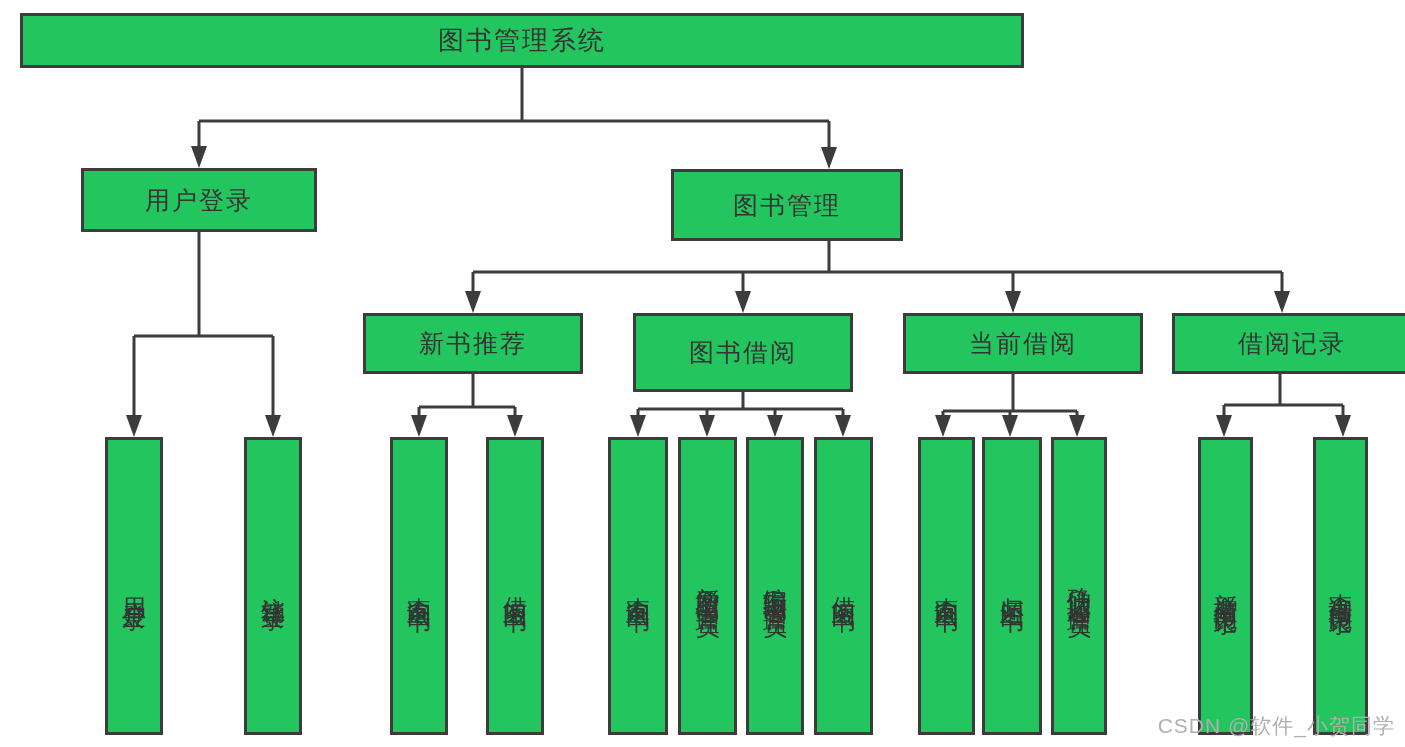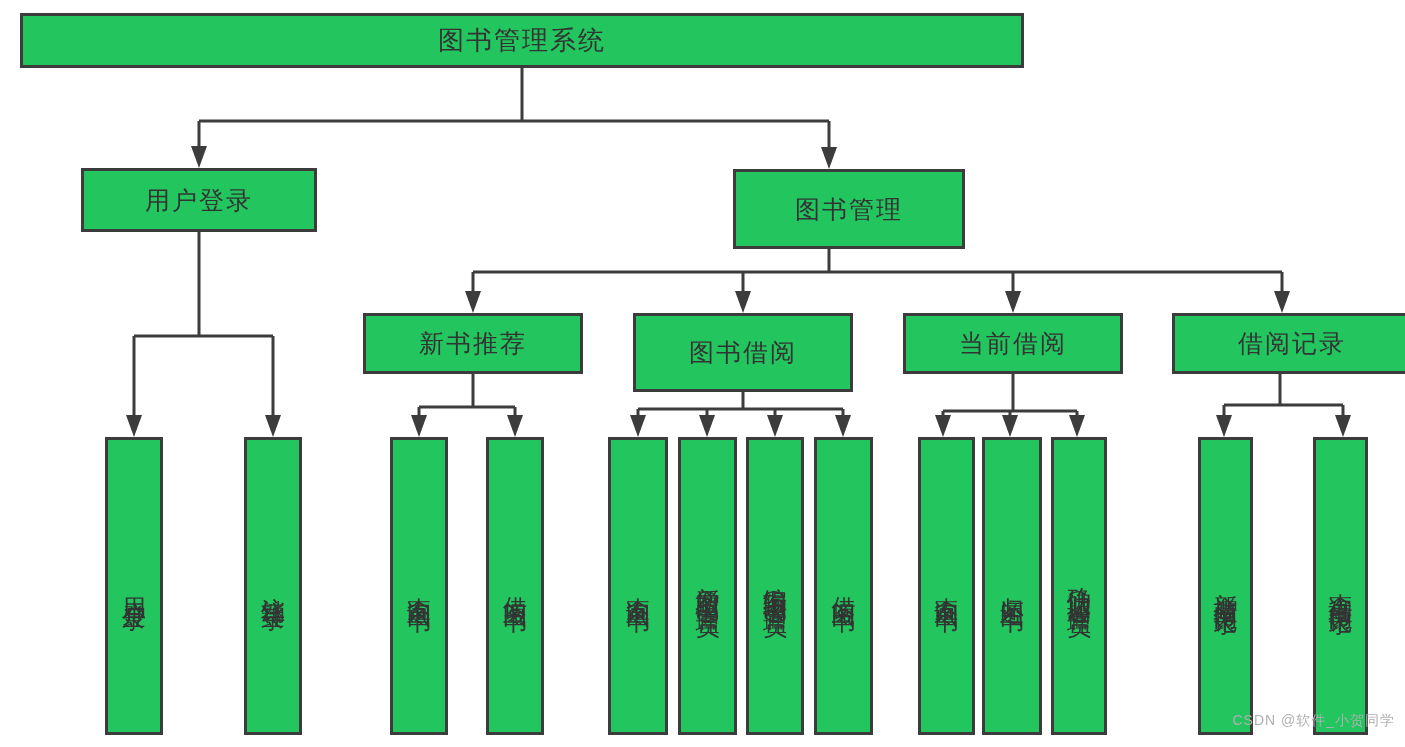--- a/index.html
+++ b/index.html
@@ -18,21 +18,21 @@
   .node .hlabel{
     font-size:25px;letter-spacing:2px;color:#333333;white-space:nowrap;
   }
   .node.root .hlabel{font-size:26px;}
   .node .vlabel{
     writing-mode:vertical-rl;text-orientation:mixed;
     font-size:24px;letter-spacing:4px;color:#333333;line-height:1;
   }
   .watermark{
     position:absolute;right:10px;top:712px;z-index:3;
-    font-size:14px;color:#b0b0b0;letter-spacing:1px;white-space:nowrap;
+    font-size:21px;color:#b0b0b0;letter-spacing:1px;white-space:nowrap;
   }
 </style>
 </head>
 <body>
 
 <div id="stage">
 
   <svg class="connectors" width="1405" height="747" viewBox="0 0 1405 747">
     <g stroke="#3c3c3c" stroke-width="3" fill="none">
 
@@ -80,31 +80,31 @@
     </g>
   </svg>
 
   <div class="node root" style="left:20px;top:13px;width:1004px;height:55px;">
     <span class="hlabel">图书管理系统</span>
   </div>
 
   <div class="node" style="left:81px;top:168px;width:236px;height:64px;">
     <span class="hlabel">用户登录</span>
   </div>
-  <div class="node" style="left:733px;top:169px;width:232px;height:80px;">
+  <div class="node" style="left:671px;top:169px;width:232px;height:72px;">
     <span class="hlabel">图书管理</span>
   </div>
 
   <div class="node" style="left:363px;top:313px;width:220px;height:61px;font-family:Liberation Mono, monospace;">
     <span class="hlabel">新书推荐</span>
   </div>
   <div class="node" style="left:633px;top:313px;width:220px;height:79px;">
     <span class="hlabel">图书借阅</span>
   </div>
-  <div class="node" style="left:903px;top:313px;width:220px;height:61px;">
+  <div class="node" style="left:903px;top:313px;width:240px;height:61px;">
     <span class="hlabel">当前借阅</span>
   </div>
   <div class="node" style="left:1172px;top:313px;width:240px;height:61px;">
     <span class="hlabel">借阅记录</span>
   </div>
 
   <div class="node" style="left:105px;top:437px;width:58px;height:298px;">
     <span class="vlabel">用户登录</span>
   </div>
   <div class="node" style="left:244px;top:437px;width:58px;height:298px;">

